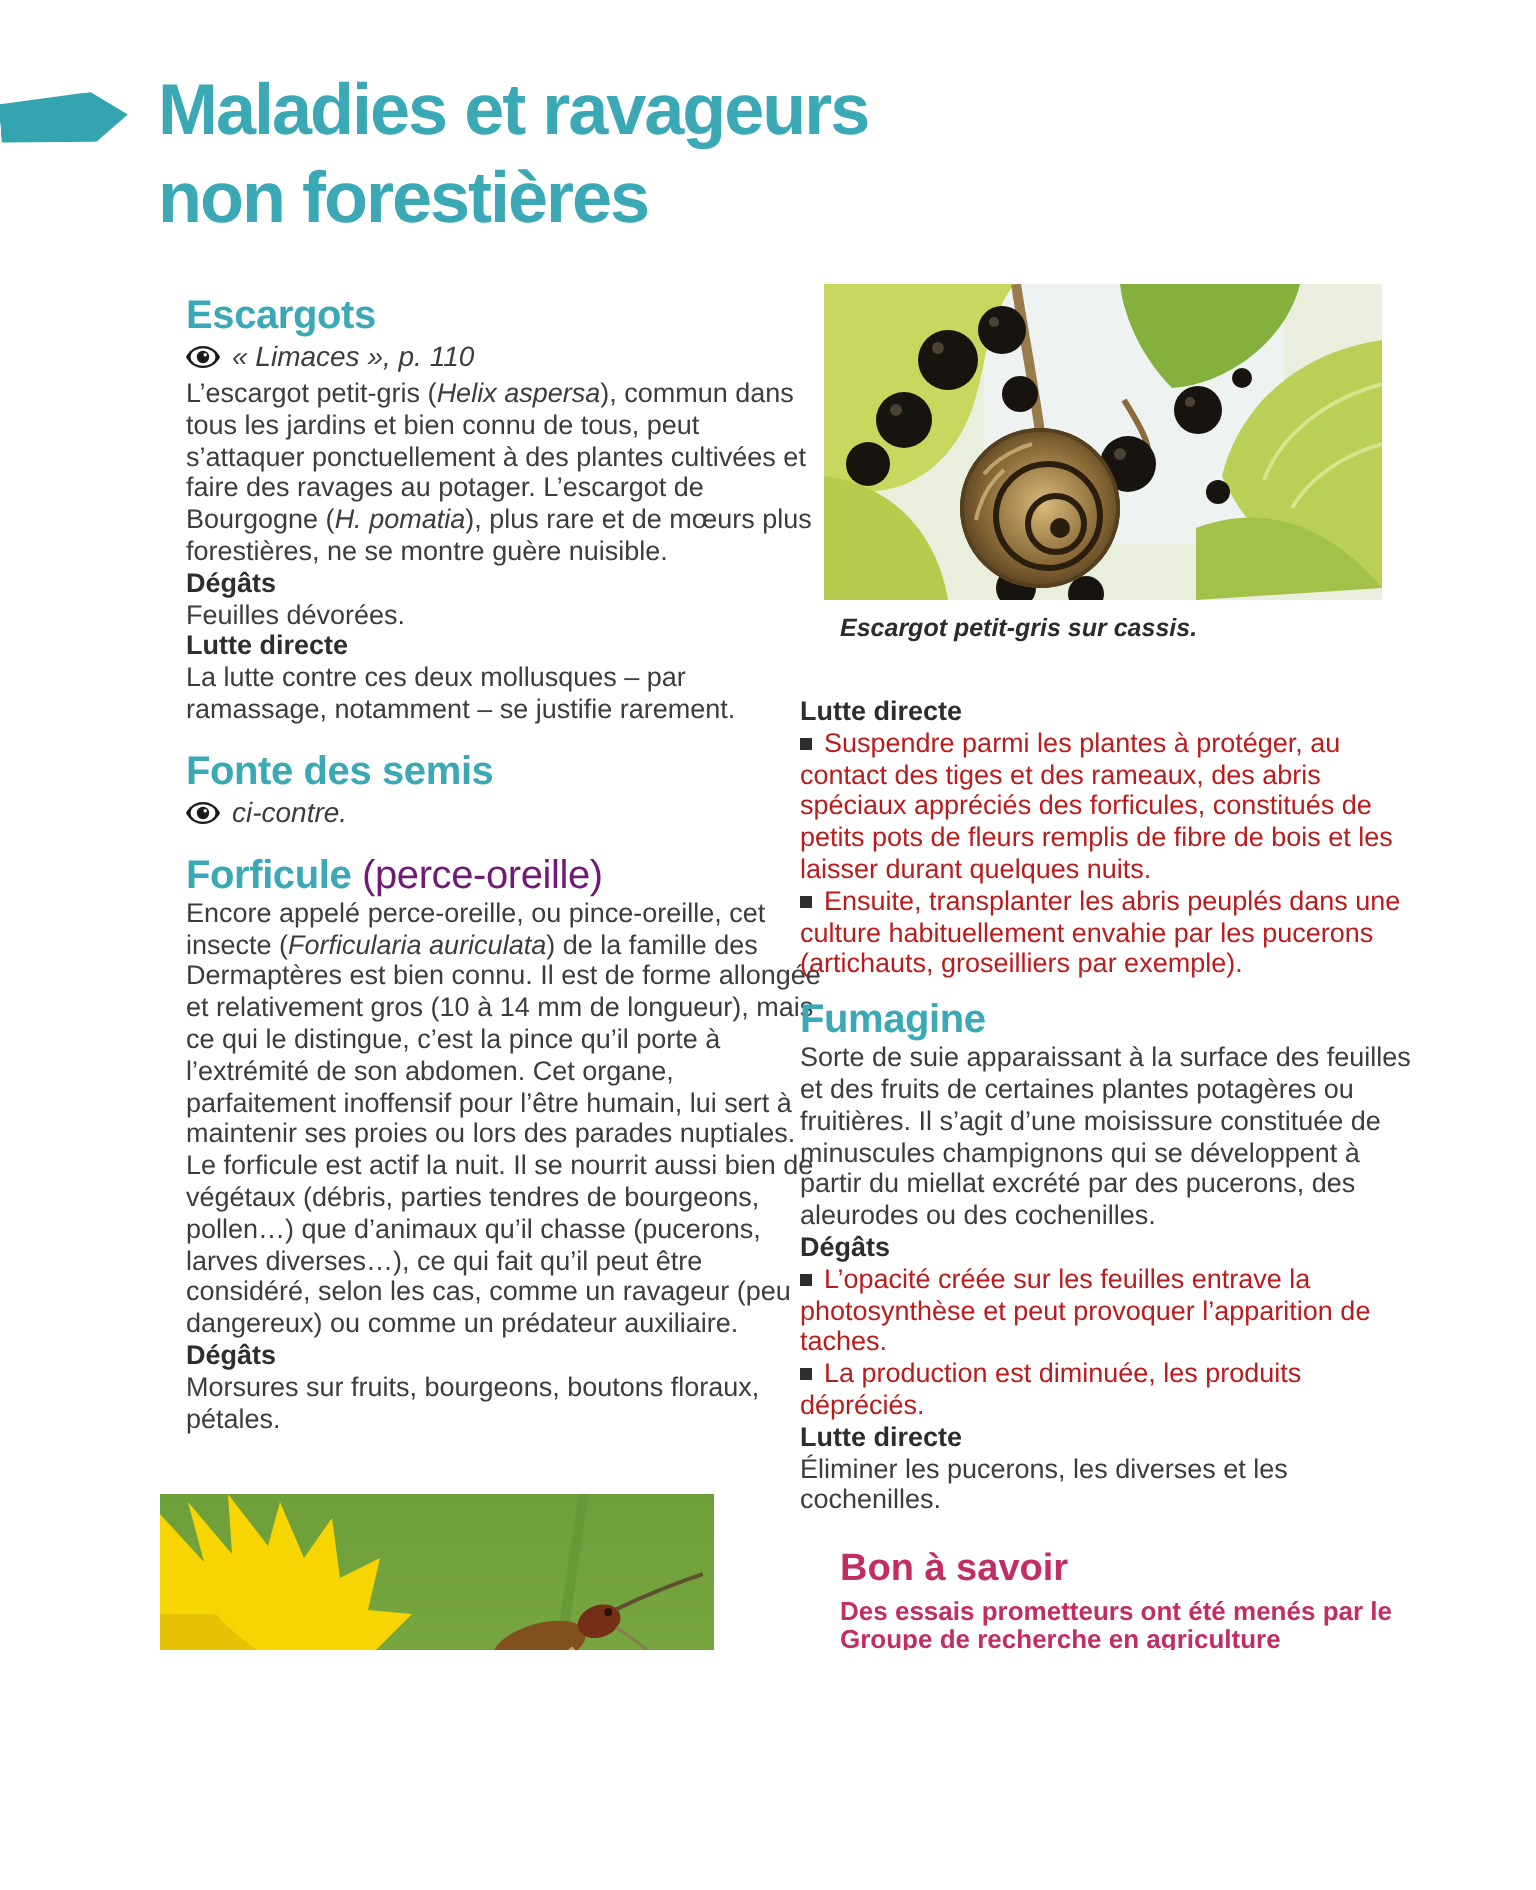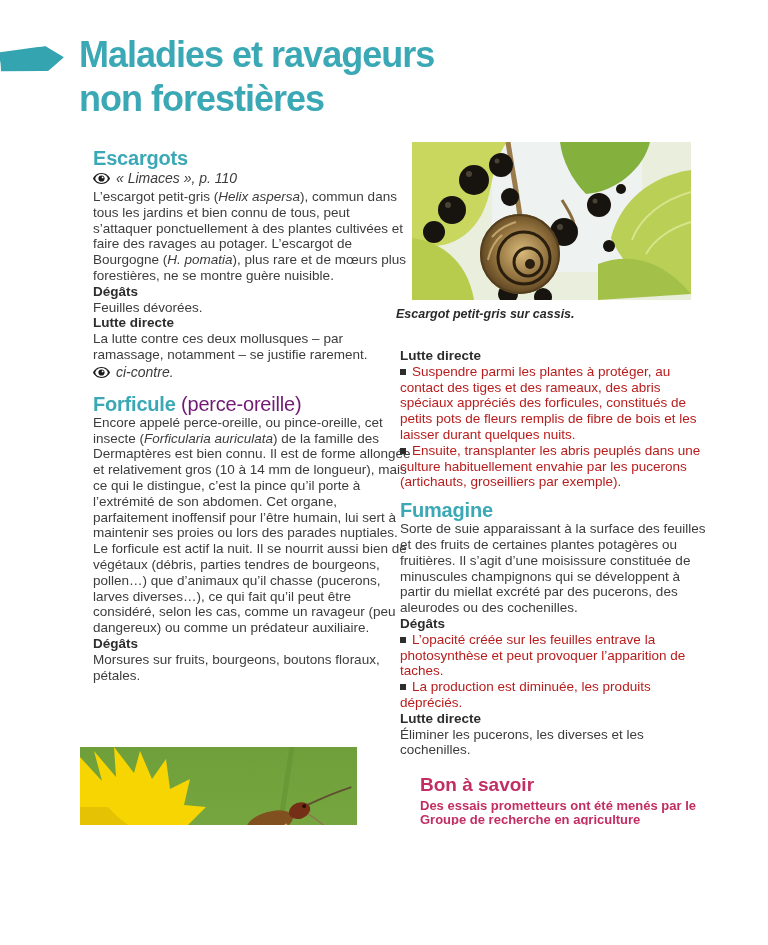--- a/index.html
+++ b/index.html
@@ -20,21 +20,21 @@
   .bullet-row{margin:0;font-size:13.5px;line-height:15.8px;color:#b91c1c;}
   .sq{display:inline-block;width:6px;height:6px;background:#2d2d2d;margin-right:6px;
         transform:translateY(-1px);}
   .mt-section{margin-top:13px;}
   .mt-small{margin-top:10px;}
   .photo{position:absolute;background:#fff;line-height:0;}
   .photo svg{display:block;}
   .snail-photo{left:412px;top:142px;width:279px;height:158px;}
   .earwig-photo{left:80px;top:747px;width:277px;height:140px;}
   .caption{position:absolute;font-size:12.5px;font-style:italic;font-weight:bold;color:#2b2b2b;}
-  .caption-snail{left:396px;top:307px;}
+  .caption-snail{left:420px;top:307px;}
   .caption-earwig{left:90px;top:889px;}
   .page-number{position:absolute;left:33px;top:886px;font-size:13px;color:#3c3c3c;}
   .bon{margin-top:16px;padding-left:20px;}
   .bon-heading{margin:0 0 4px 0;font-size:19px;line-height:21px;font-weight:bold;color:#c22d62;}
   .bon-text{margin:0;width:284px;font-size:13px;line-height:14.3px;font-weight:bold;color:#c22d62;}
   .eye{flex:0 0 auto;}
 </style>
 </head>
 <body>
 
@@ -57,20 +57,21 @@
         <circle cx="9.6" cy="4.4" r="0.9" fill="#ffffff"></circle>
       </svg>
       <span>« Limaces », p. 110</span>
     </div>
     <p class="body-p"><span>L’escargot petit-gris (</span><span style="font-style: italic;">Helix aspersa</span><span>), commun dans tous les jardins et bien connu de tous, peut s’attaquer ponctuellement à des plantes cultivées et faire des ravages au potager. L’escargot de Bourgogne (</span><span style="font-style: italic;">H. pomatia</span><span>), plus rare et de mœurs plus forestières, ne se montre guère nuisible.</span></p>
     <p class="label">Dégâts</p>
     <p class="body-p">Feuilles dévorées.</p>
     <p class="label">Lutte directe</p>
     <p class="body-p">La lutte contre ces deux mollusques – par ramassage, notamment – se justifie rarement.</p>
 
+    <h2 class="mt-section">Fonte des semis</h2>
     <div class="crossref">
       <svg class="eye" width="17" height="11" viewBox="0 0 17 11">
         <path d="M8.5 0 C4 0 1.2 3 0 5.5 C1.2 8 4 11 8.5 11 C13 11 15.8 8 17 5.5 C15.8 3 13 0 8.5 0 Z" fill="#1a1a1a"></path>
         <ellipse cx="8.5" cy="5.5" rx="6.2" ry="4.4" fill="#ffffff"></ellipse>
         <circle cx="8.5" cy="5.5" r="3.1" fill="#1a1a1a"></circle>
         <circle cx="9.6" cy="4.4" r="0.9" fill="#ffffff"></circle>
       </svg>
       <span>ci-contre.</span>
     </div>
 

